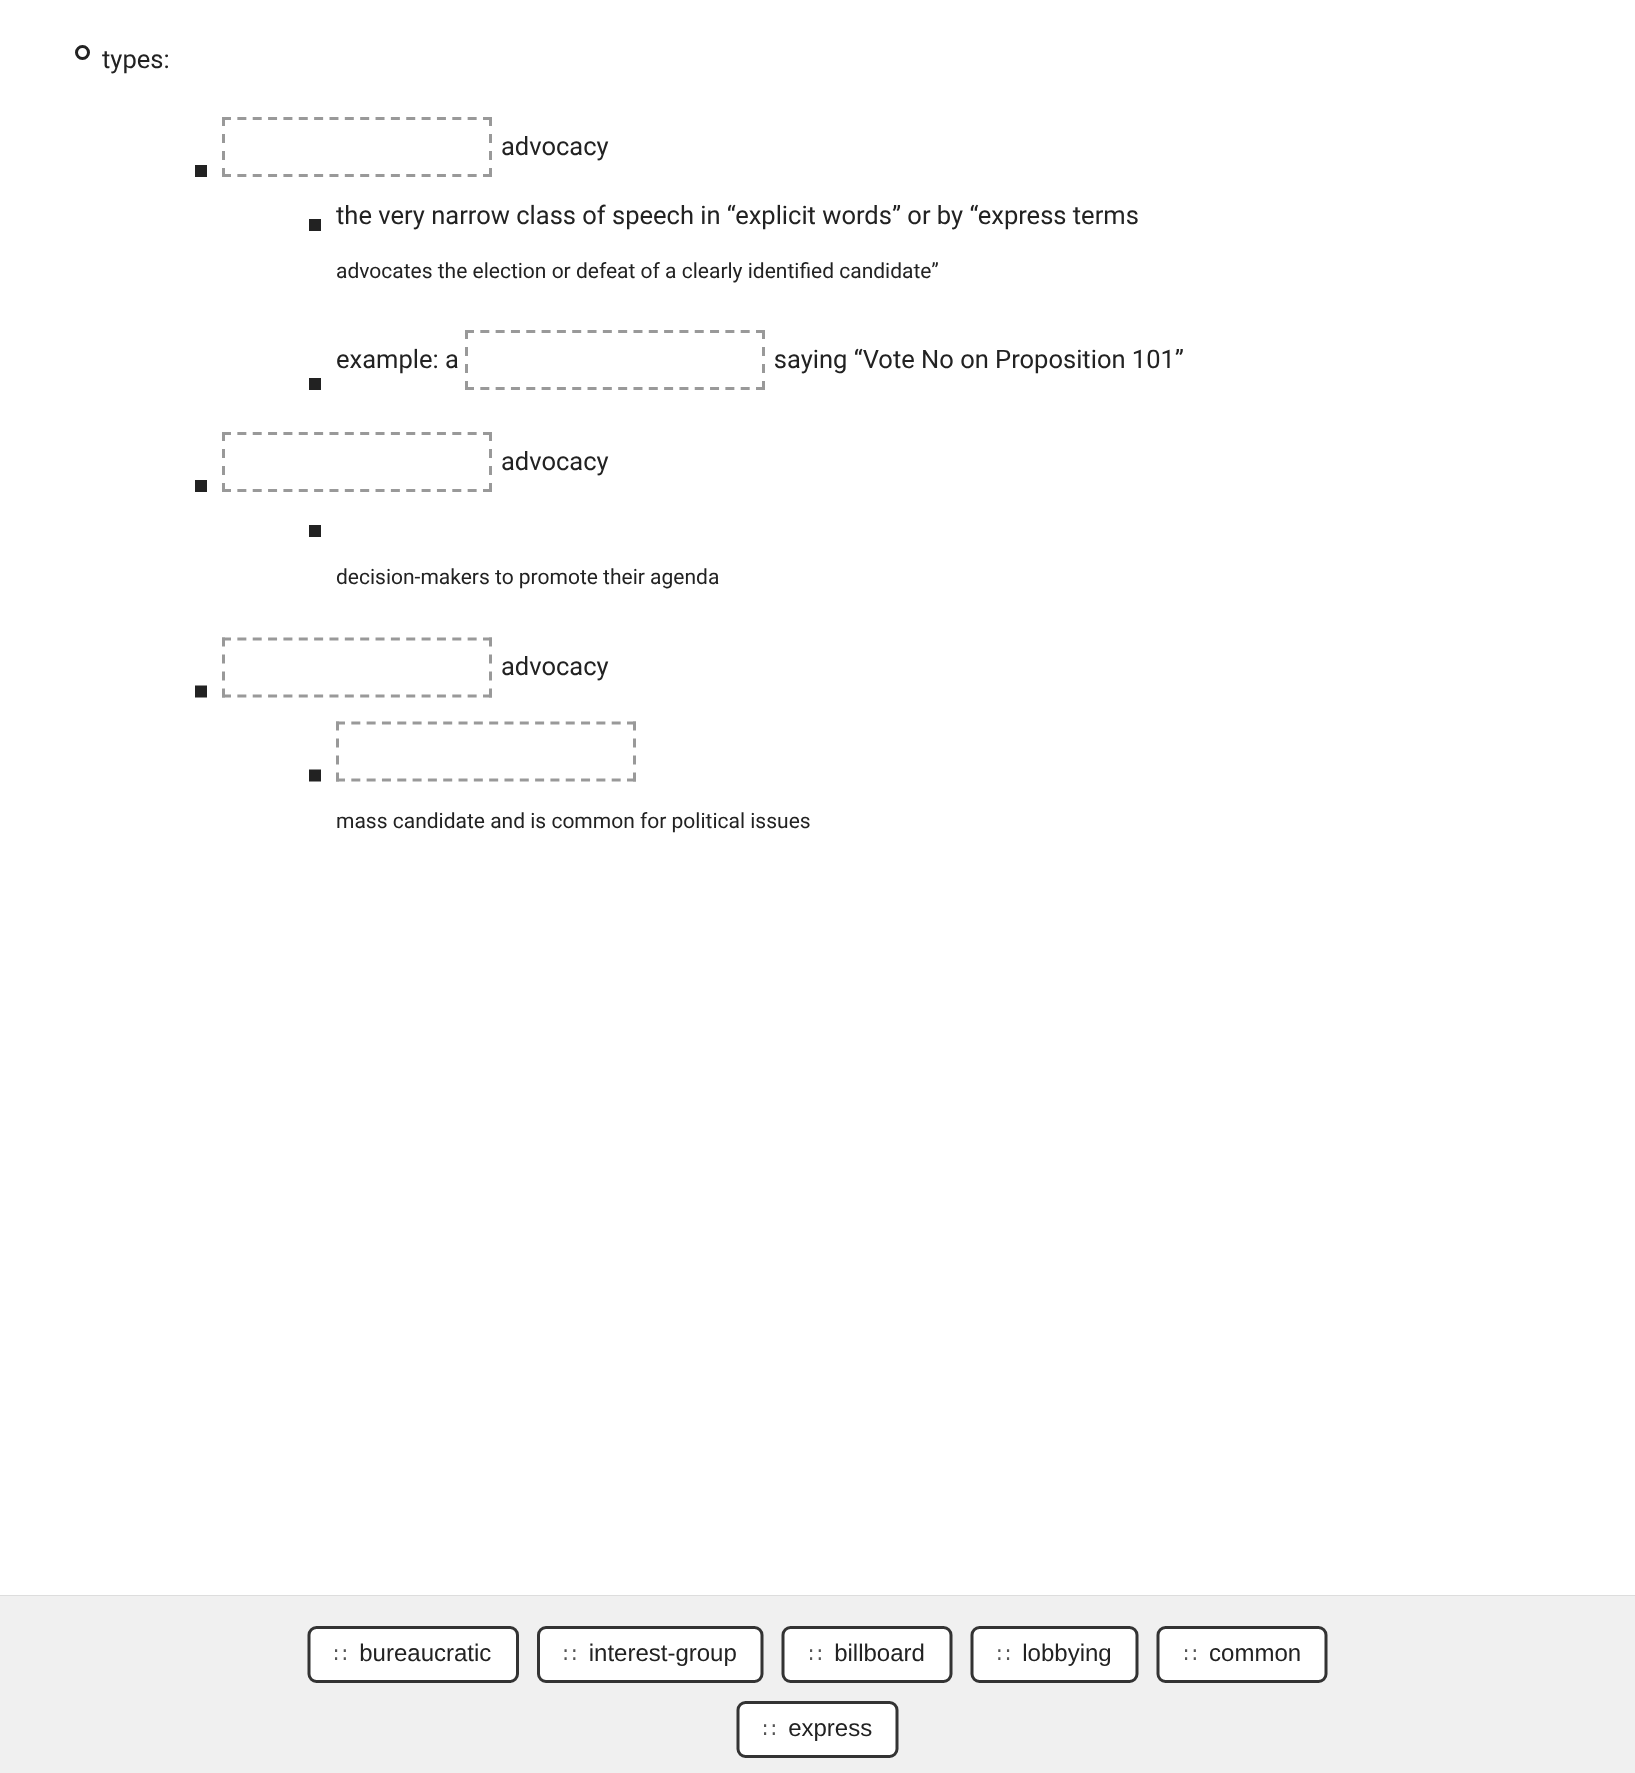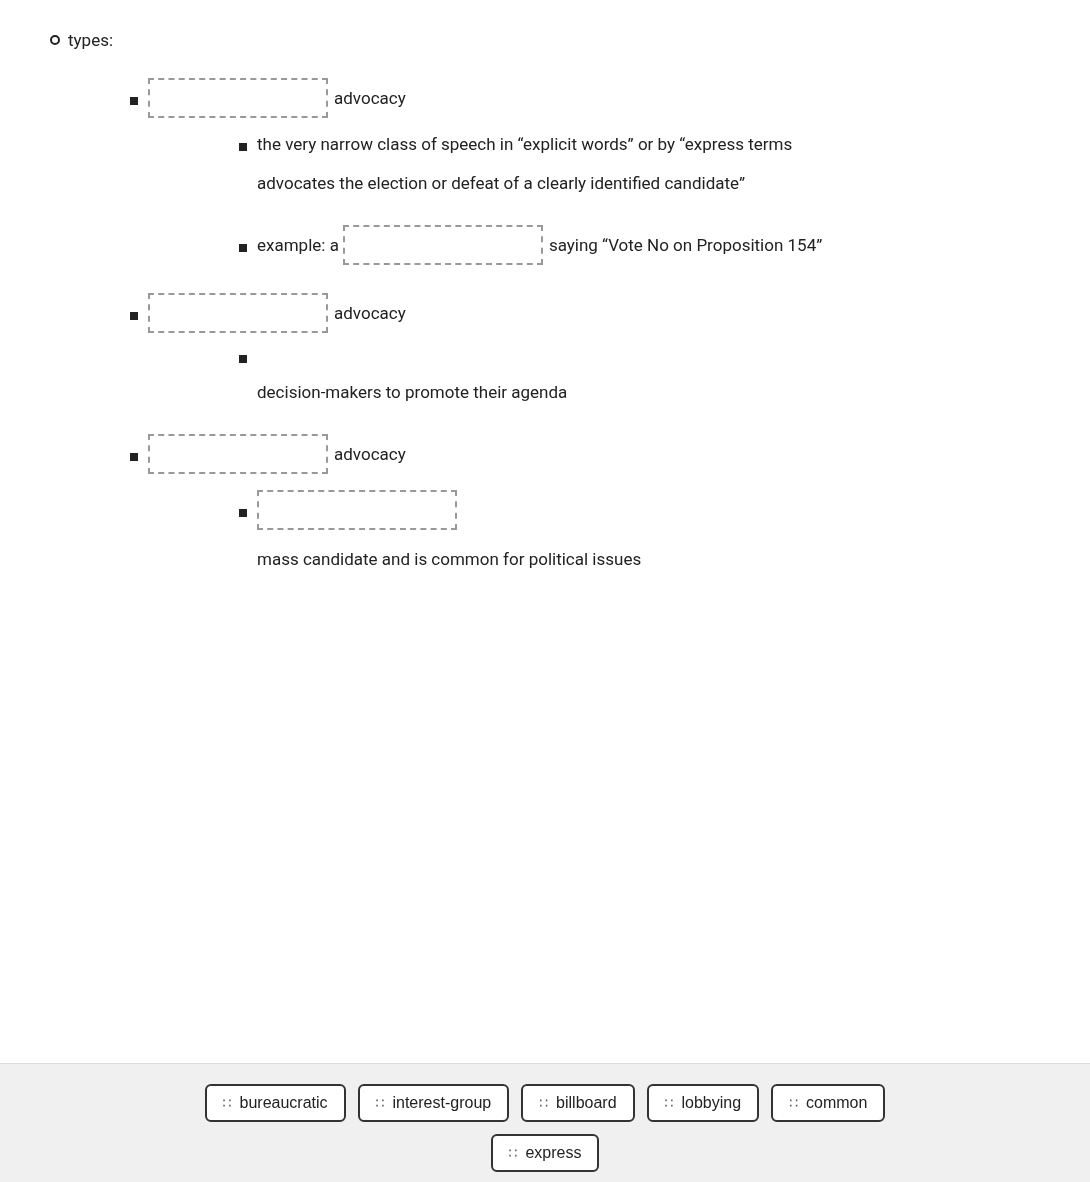--- a/index.html
+++ b/index.html
@@ -17,21 +17,21 @@
       min-height: 1182px;
       position: relative;
     }
 
     .main-content {
       padding: 30px 50px 180px 50px;
     }
 
     .types-header {
       display: flex;
-      align-items: center;
+      align-items: flex-start;
       gap: 8px;
       margin-bottom: 20px;
     }
 
     .circle-bullet {
       width: 10px;
       height: 10px;
       border-radius: 50%;
       border: 2px solid #222;
       display: inline-block;
@@ -41,26 +41,26 @@
     .types-label {
       font-size: 17px;
       color: #222;
     }
 
     .indent-1 {
       margin-left: 80px;
     }
 
     .indent-2 {
-      margin-left: 109px;
+      margin-left: 76px;
     }
 
     .bullet-item {
       display: flex;
-      align-items: center;
+      align-items: flex-end;
       gap: 10px;
       margin-bottom: 16px;
     }
 
     .square-bullet {
       width: 8px;
       height: 8px;
       background: #222;
       flex-shrink: 0;
       margin-top: 6px;
@@ -86,21 +86,21 @@
       flex-wrap: wrap;
       gap: 4px;
     }
 
     .text-inline {
       font-size: 17px;
       color: #222;
     }
 
     .sub-text {
-      font-size: 17px;
+      font-size: 14px;
       color: #222;
       margin-left: 18px;
       margin-bottom: 16px;
       line-height: 1.6;
     }
 
     
     .bottom-toolbar {
       position: fixed;
       bottom: 0;
@@ -181,21 +181,21 @@
     <div class="indent-2 section-gap">
       <div class="sub-text">advocates the election or defeat of a clearly identified candidate”</div>
     </div>
 
     <div class="indent-2 section-gap">
       <div class="bullet-item">
         <span class="square-bullet"></span>
         <div class="inline-row">
           <span class="text-inline">example: a</span>
           <span class="dashed-box dashed-box-wide"></span>
-          <span class="text-inline">saying “Vote No on Proposition 154”</span>
+          <span class="text-inline">saying “Vote No on Proposition 101”</span>
         </div>
       </div>
     </div>
   </div>
 
   <div class="indent-1 section-gap">
     <div class="bullet-item">
       <span class="square-bullet"></span>
       <div class="inline-row">
         <span class="dashed-box"></span>

